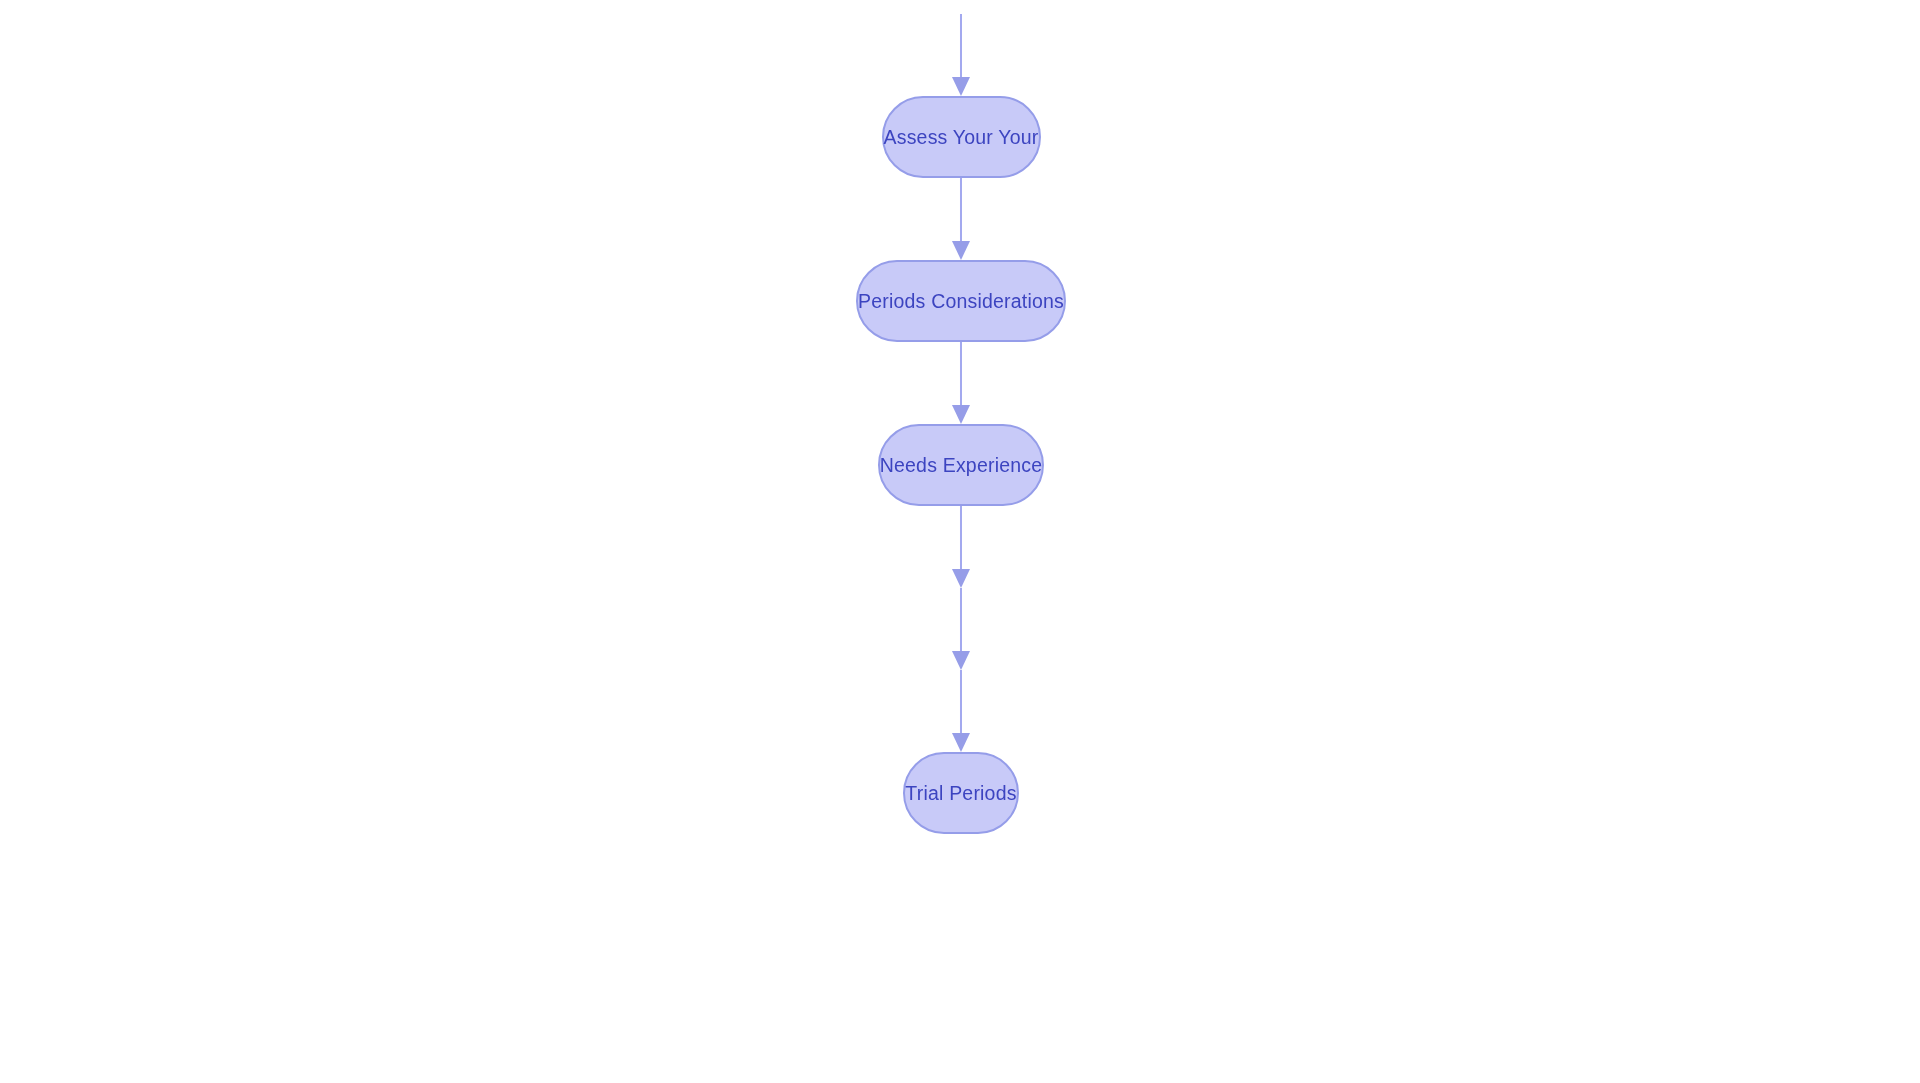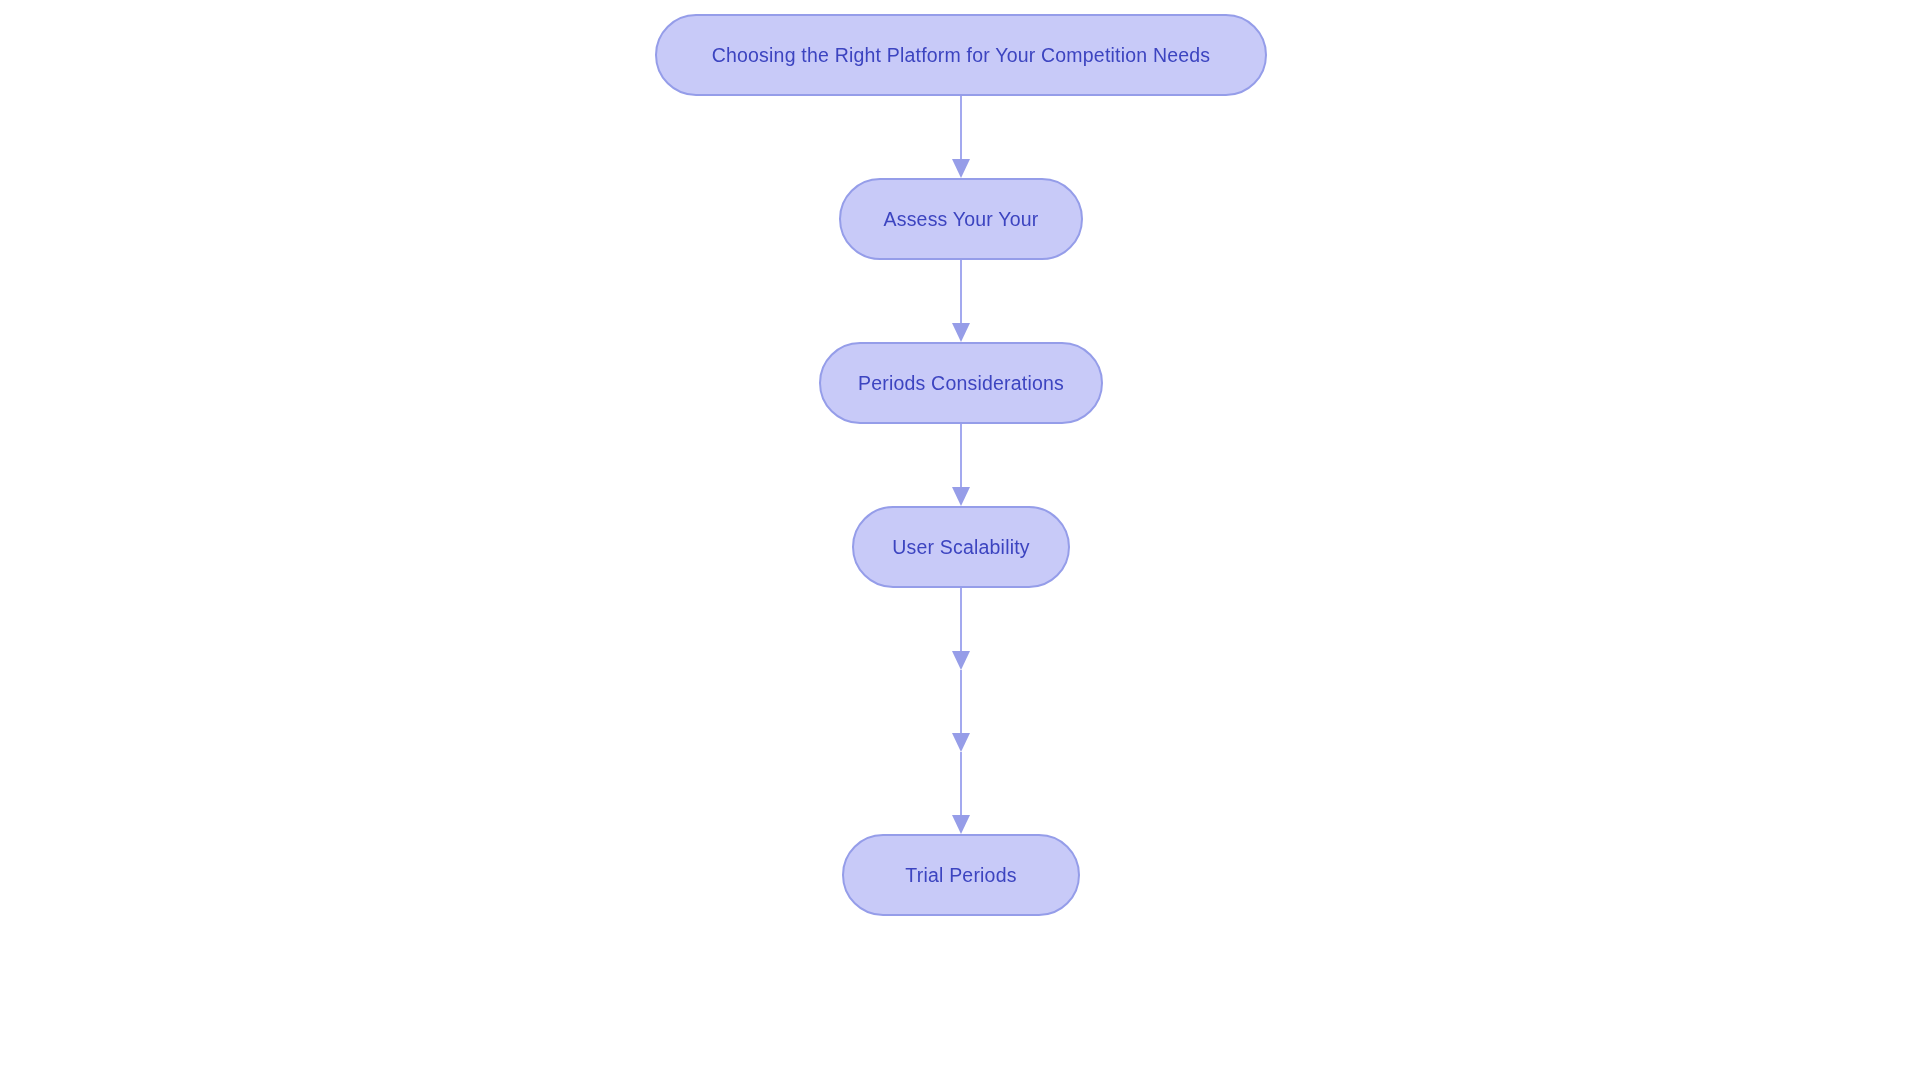--- a/index.html
+++ b/index.html
@@ -68,42 +68,41 @@
     border-top: 19px solid var(--arrow-head, #969de8);
     flex: 0 0 auto;
   }
 </style>
 </head>
 <body>
 
 <div class="canvas">
   <div class="flow">
 
-    <div class="node">Choosing the Right Platform for Your Competition Needs</div>
 
     <div class="connector">
       <div class="line"></div>
       <div class="head"></div>
     </div>
 
     <div class="node">Assess Your Your</div>
 
     <div class="connector">
       <div class="line"></div>
       <div class="head"></div>
     </div>
 
     <div class="node">Periods Considerations</div>
 
     <div class="connector">
       <div class="line"></div>
       <div class="head"></div>
     </div>
 
-    <div class="node">User Scalability</div>
+    <div class="node">Needs Experience</div>
 
     <div class="connector">
       <div class="line"></div>
       <div class="head"></div>
     </div>
 
 
     <div class="connector">
       <div class="line"></div>
       <div class="head"></div>

